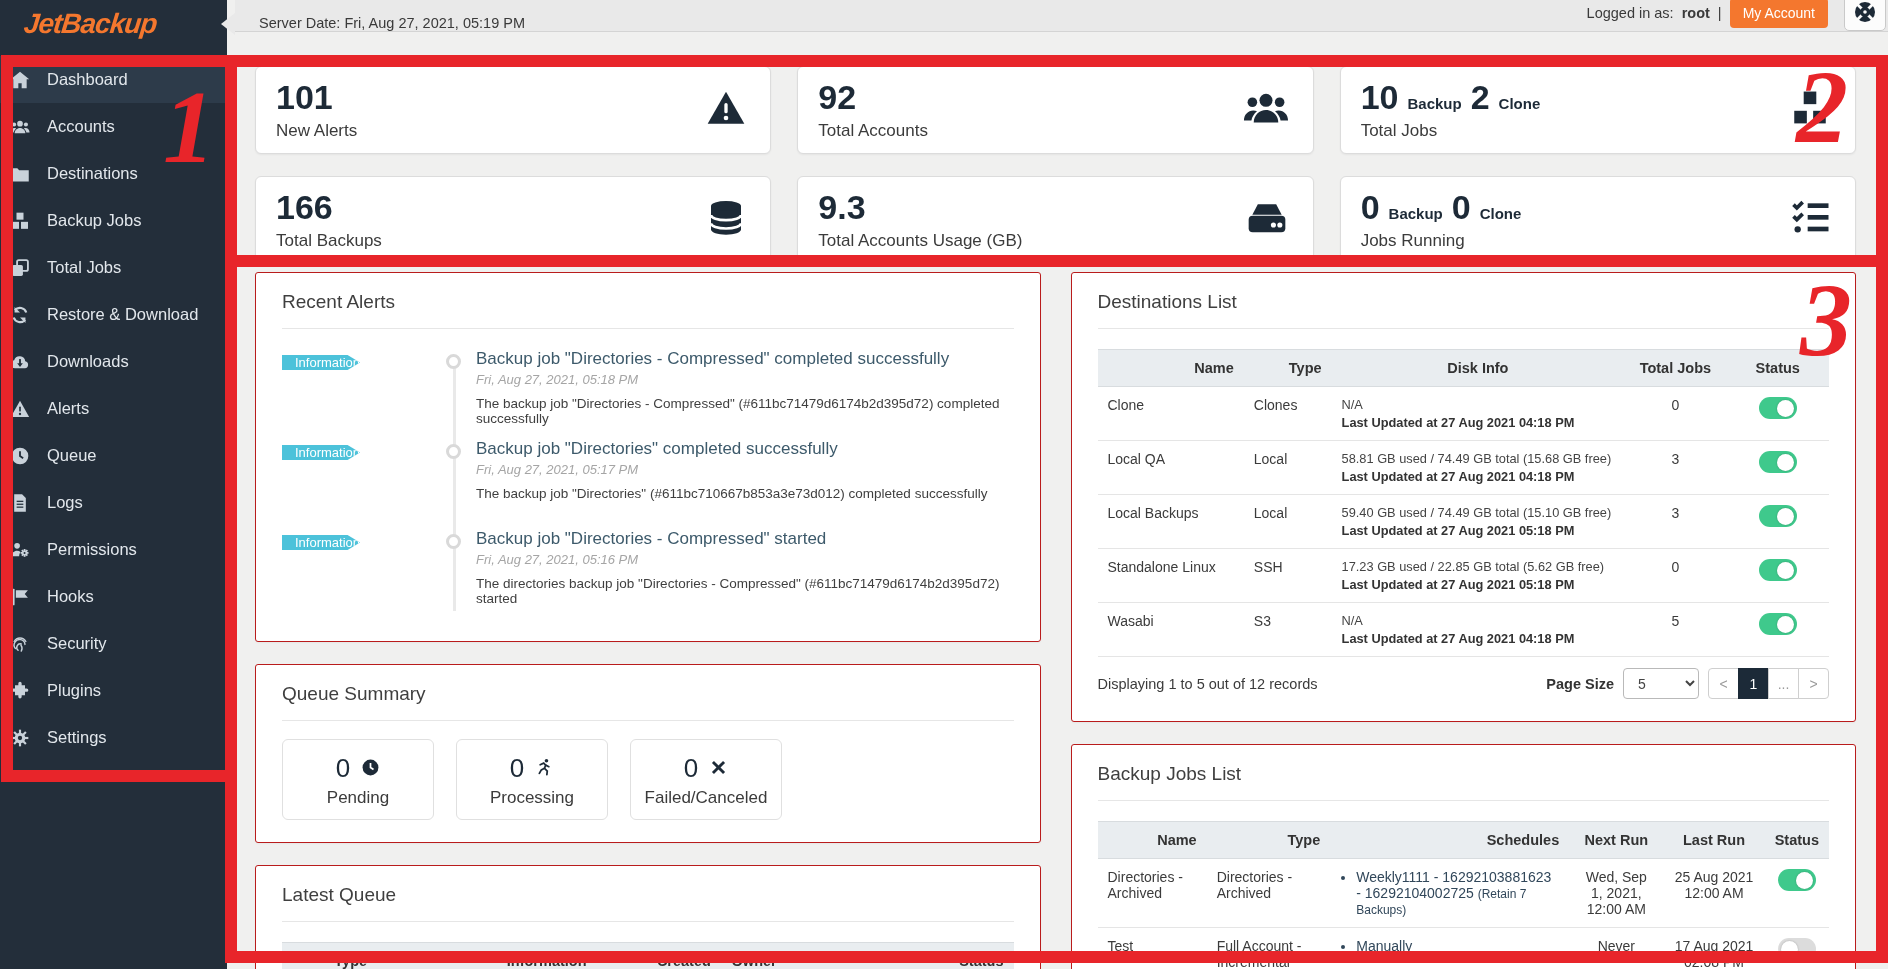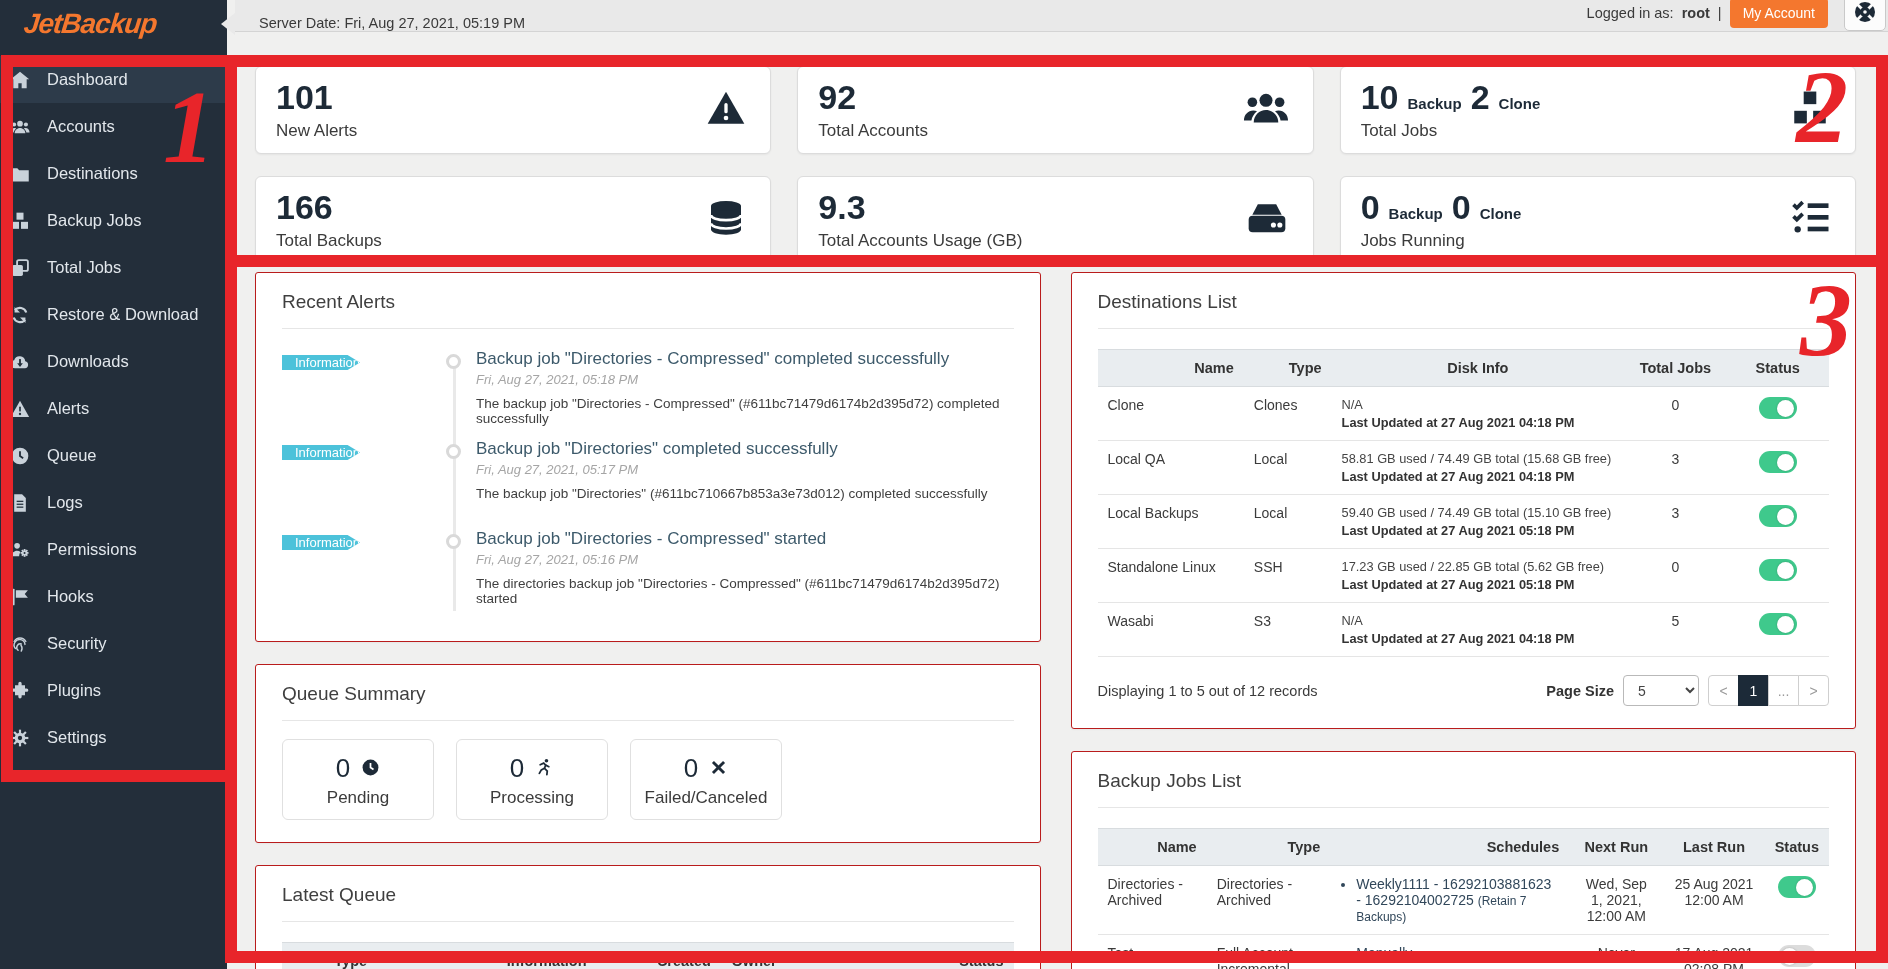--- a/index.html
+++ b/index.html
@@ -67,21 +67,21 @@
   .disk-line { font-size:12.8px; color:#444; }
   .sched { color:#31475a; }
   .sched ul { margin-left:16px; }
   .sched .note { font-size:12px; }
   
   .toggle { width:38px; height:22px; border-radius:11px; background:#3fc98c; position:relative; display:inline-block; cursor:pointer; }
   .toggle .knob { position:absolute; top:2.5px; right:3px; width:17px; height:17px; border-radius:50%; background:#fff; box-shadow:0 0 2px rgba(0,0,0,.25); }
   .toggle.off { background:#dcdcdc; }
   .toggle.off .knob { right:auto; left:3px; }
   
-  .tfoot { display:flex; align-items:center; margin-top:18px; }
+  .tfoot { display:flex; align-items:center; margin-top:11px; }
   .tsummary { font-size:14.5px; color:#3b3b3b; }
   .tcontrols { margin-left:auto; display:flex; align-items:center; gap:9px; }
   .ps-label { font-size:14.5px; font-weight:bold; color:#333; }
   select.ps { width:76px; height:31px; border:1px solid #b9b9b9; border-radius:4px; background:#fff; font-family:inherit; font-size:14px; padding-left:10px; color:#444; }
   .pager { display:flex; }
   .pg { min-width:31px; height:31px; border:1px solid #cfcfcf; background:#fff; color:#9a9a9a; font-size:14px; display:flex; align-items:center; justify-content:center; margin-left:-1px; cursor:pointer; padding:0 6px; }
   .pg:first-child { border-radius:4px 0 0 4px; margin-left:0; }
   .pg:last-child { border-radius:0 4px 4px 0; }
   .pg.active { background:#1c2a38; border-color:#1c2a38; color:#fff; }
   

